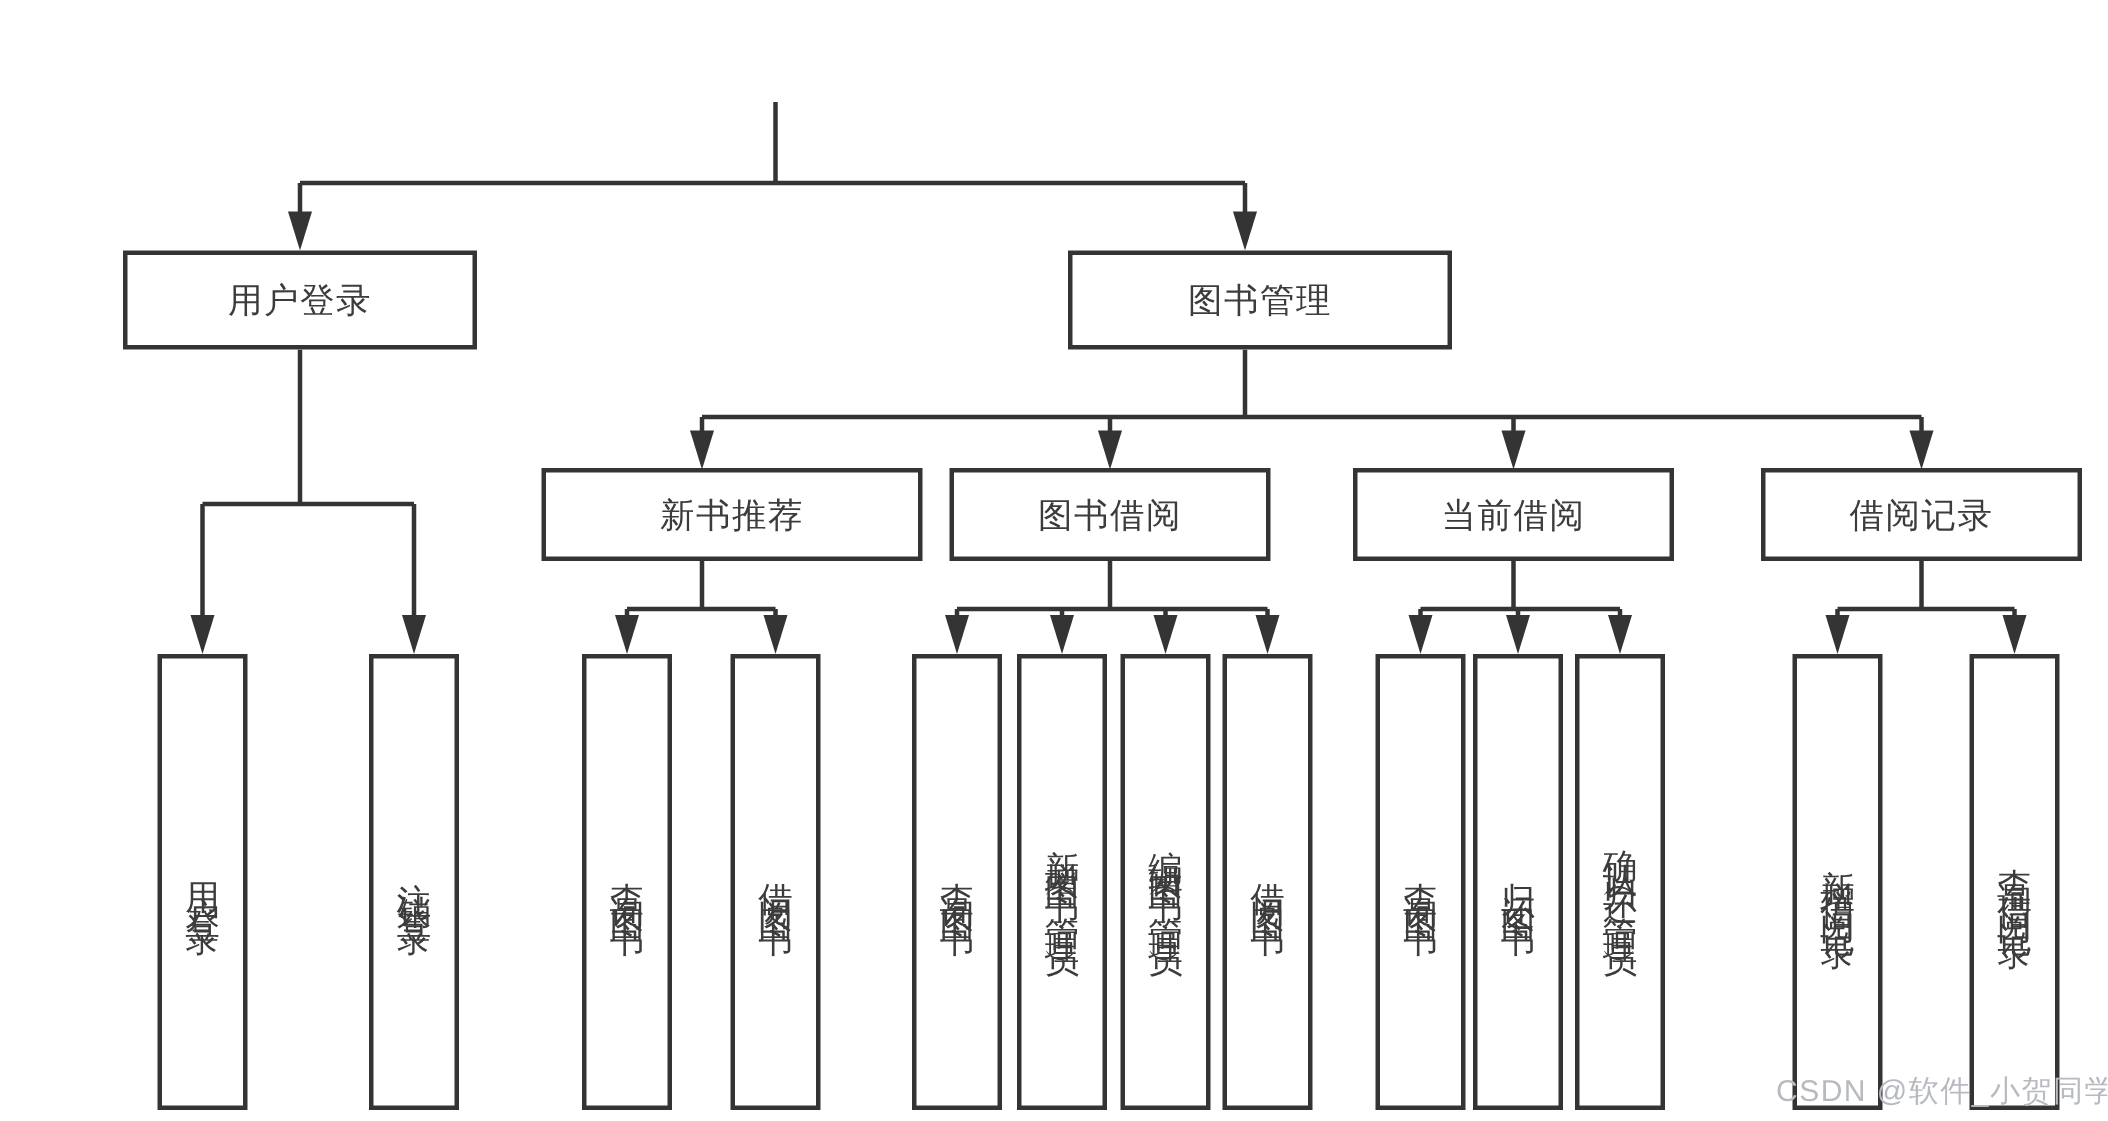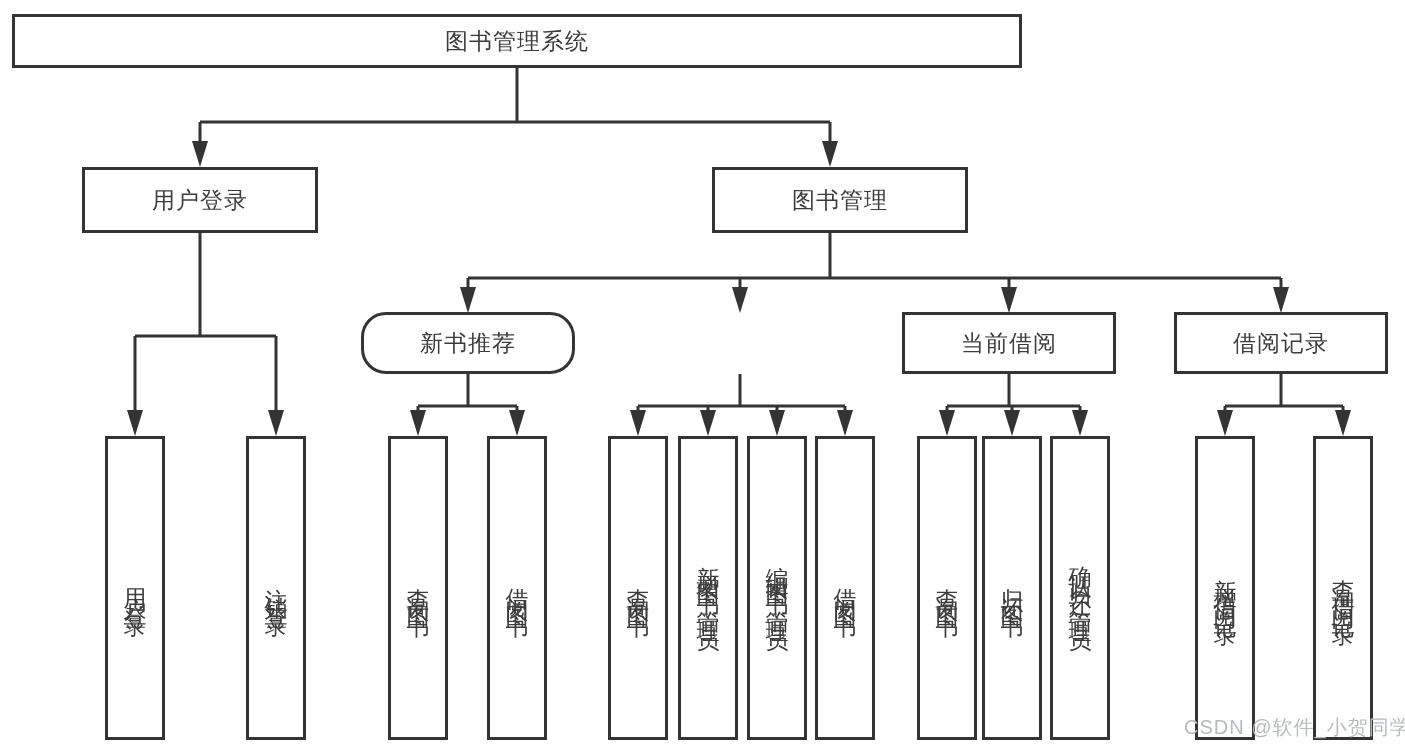--- a/index.html
+++ b/index.html
@@ -83,33 +83,33 @@
       <polygon points="769,410 785,410 777,436"></polygon>
       <polygon points="837,410 853,410 845,436"></polygon>
       <polygon points="939,410 955,410 947,436"></polygon>
       <polygon points="1004,410 1020,410 1012,436"></polygon>
       <polygon points="1072,410 1088,410 1080,436"></polygon>
       <polygon points="1217,410 1233,410 1225,436"></polygon>
       <polygon points="1335,410 1351,410 1343,436"></polygon>
     </g>
   </svg>
 
-  <div class="node h" style="left:12px; top:14px; width:1010px; height:54px;">
-    <span>图书管理系统</span>
-  </div>
 
   <div class="node h" style="left:82px; top:167px; width:236px; height:66px;">
     <span>用户登录</span>
   </div>
   <div class="node h" style="left:712px; top:167px; width:256px; height:66px;">
     <span>图书管理</span>
   </div>
 
-  <div class="node h" style="left:361px; top:312px; width:214px; height:62px;border-radius:25px;">
+  <div class="node h" style="left:361px; top:312px; width:254px; height:62px;">
     <span>新书推荐</span>
+  </div>
+  <div class="node h" style="left:633px; top:312px; width:214px; height:62px;">
+    <span>图书借阅</span>
   </div>
   <div class="node h" style="left:902px; top:312px; width:214px; height:62px;align-items:center;">
     <span>当前借阅</span>
   </div>
   <div class="node h" style="left:1174px; top:312px; width:214px; height:62px;">
     <span>借阅记录</span>
   </div>
 
   <div class="node v" style="left:105px; top:436px; width:60px; height:304px;">
     <span>用户登录</span>

